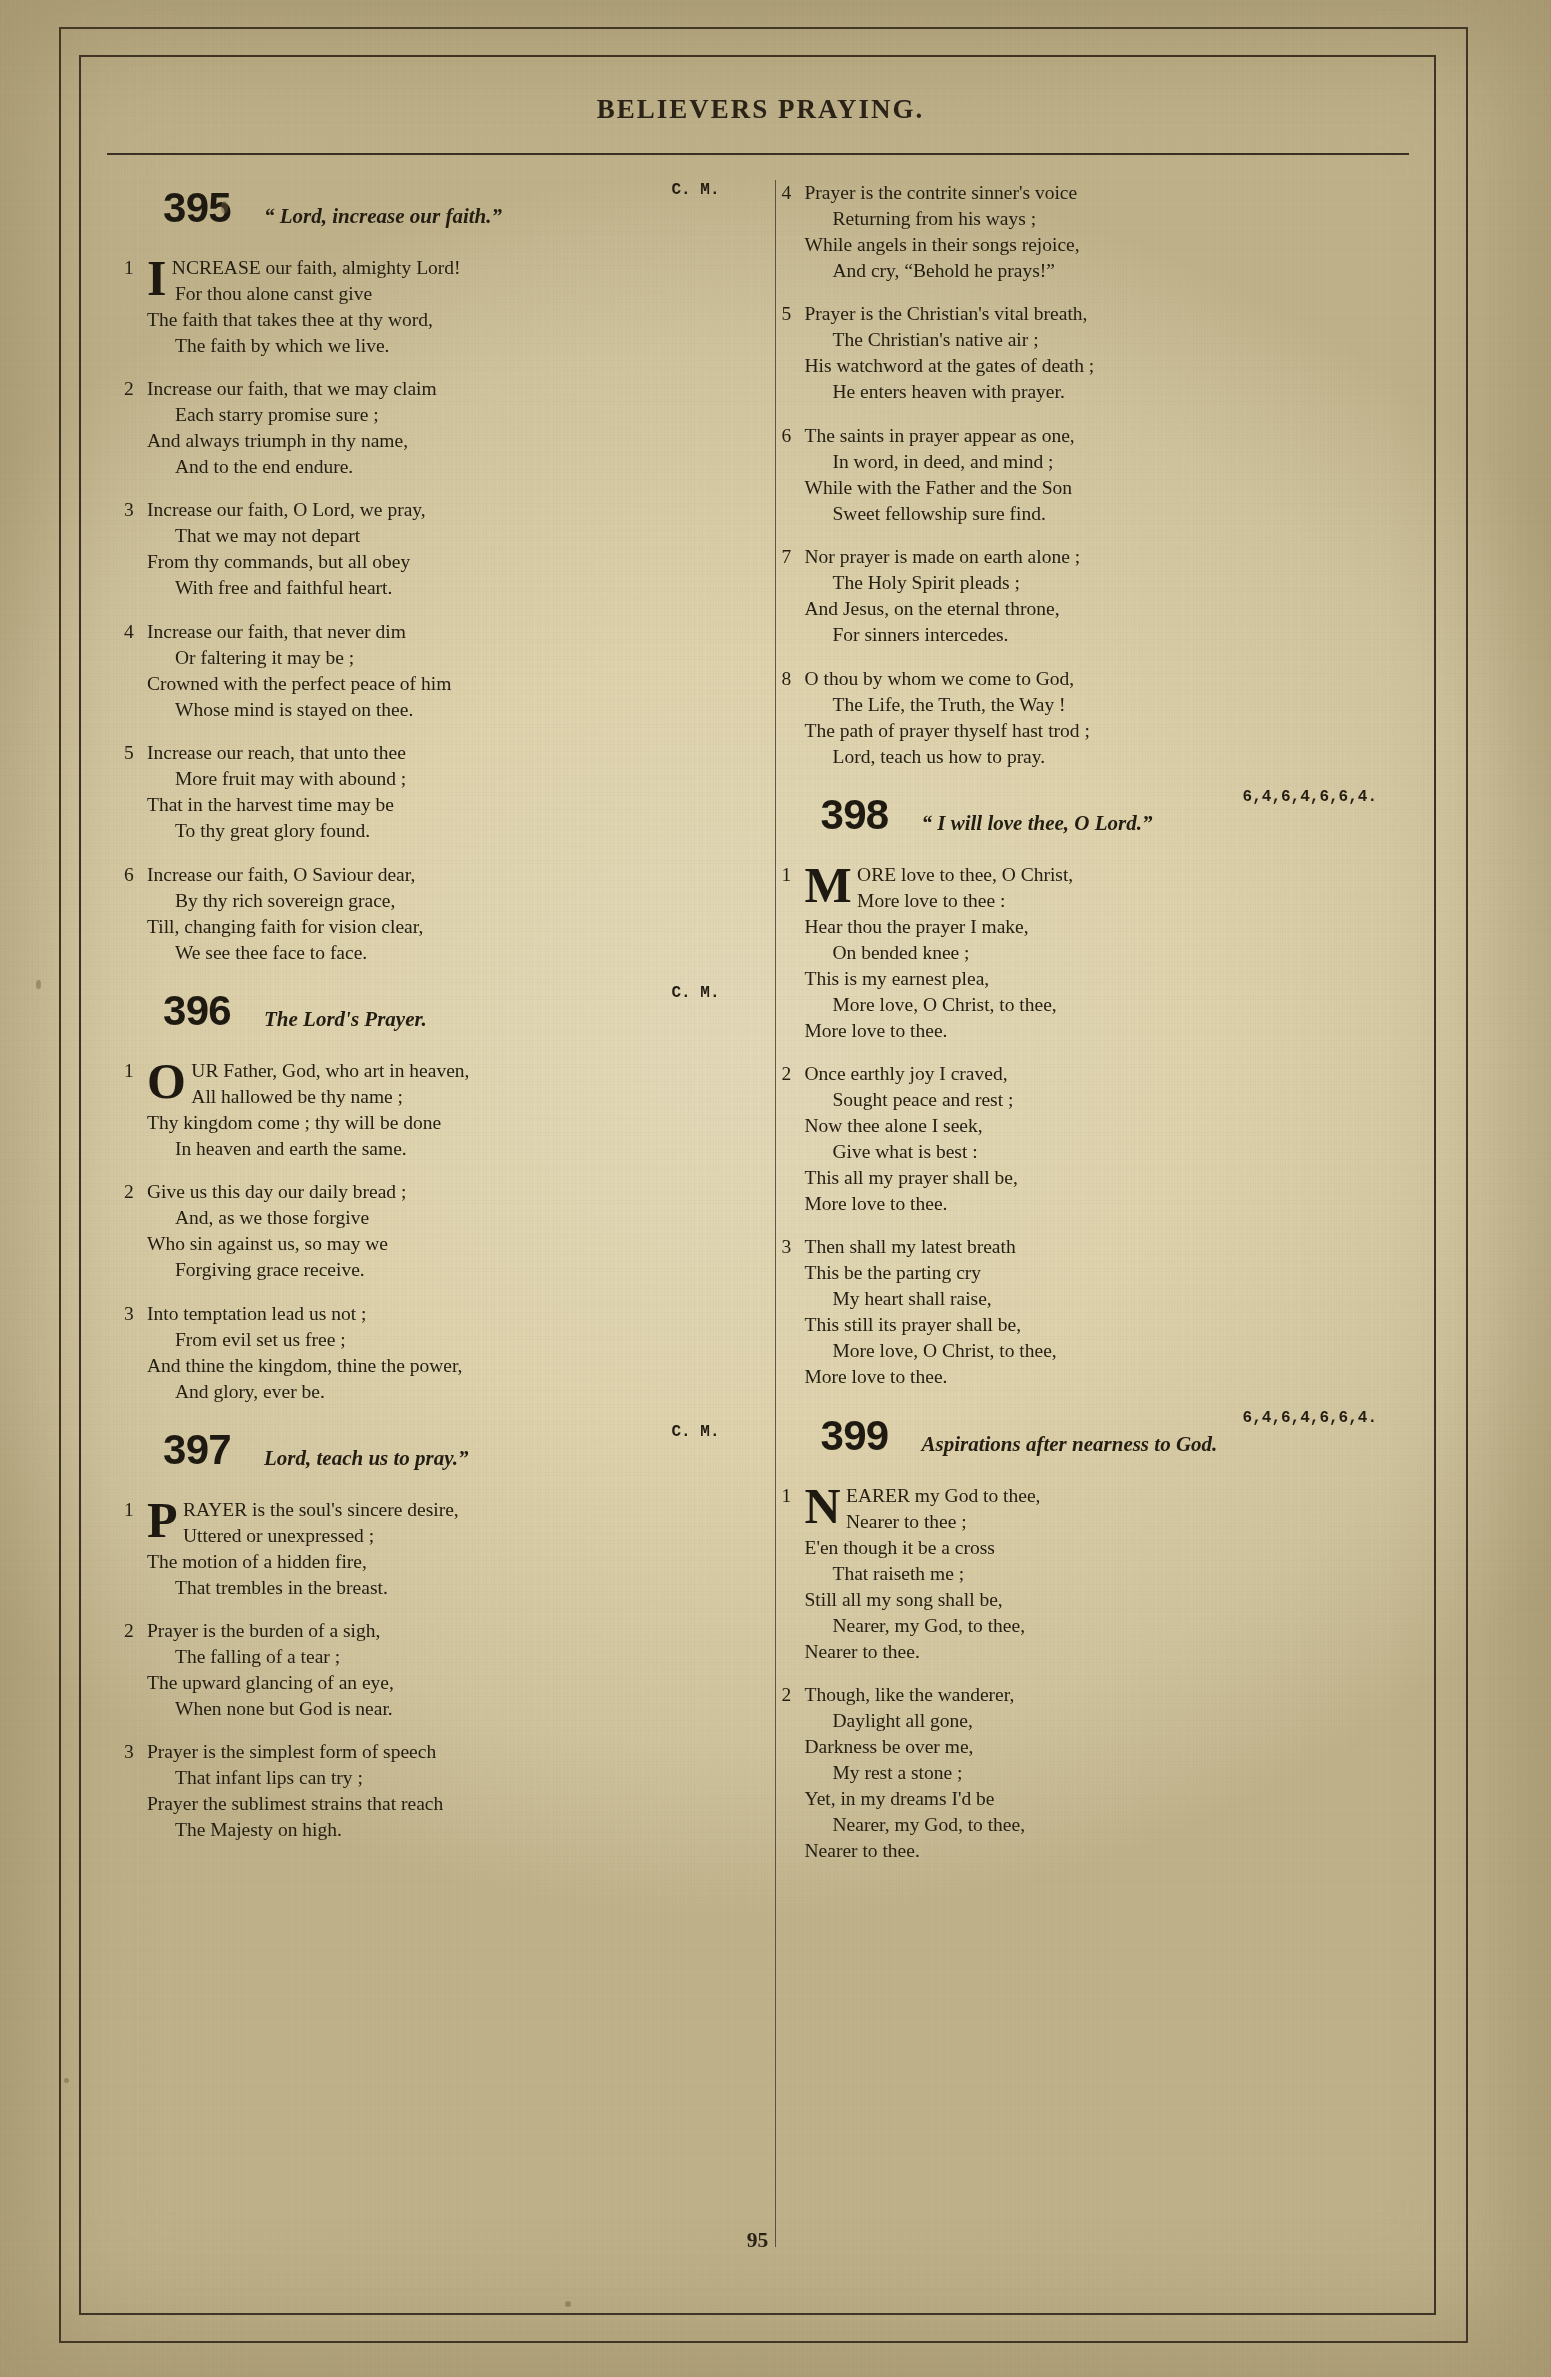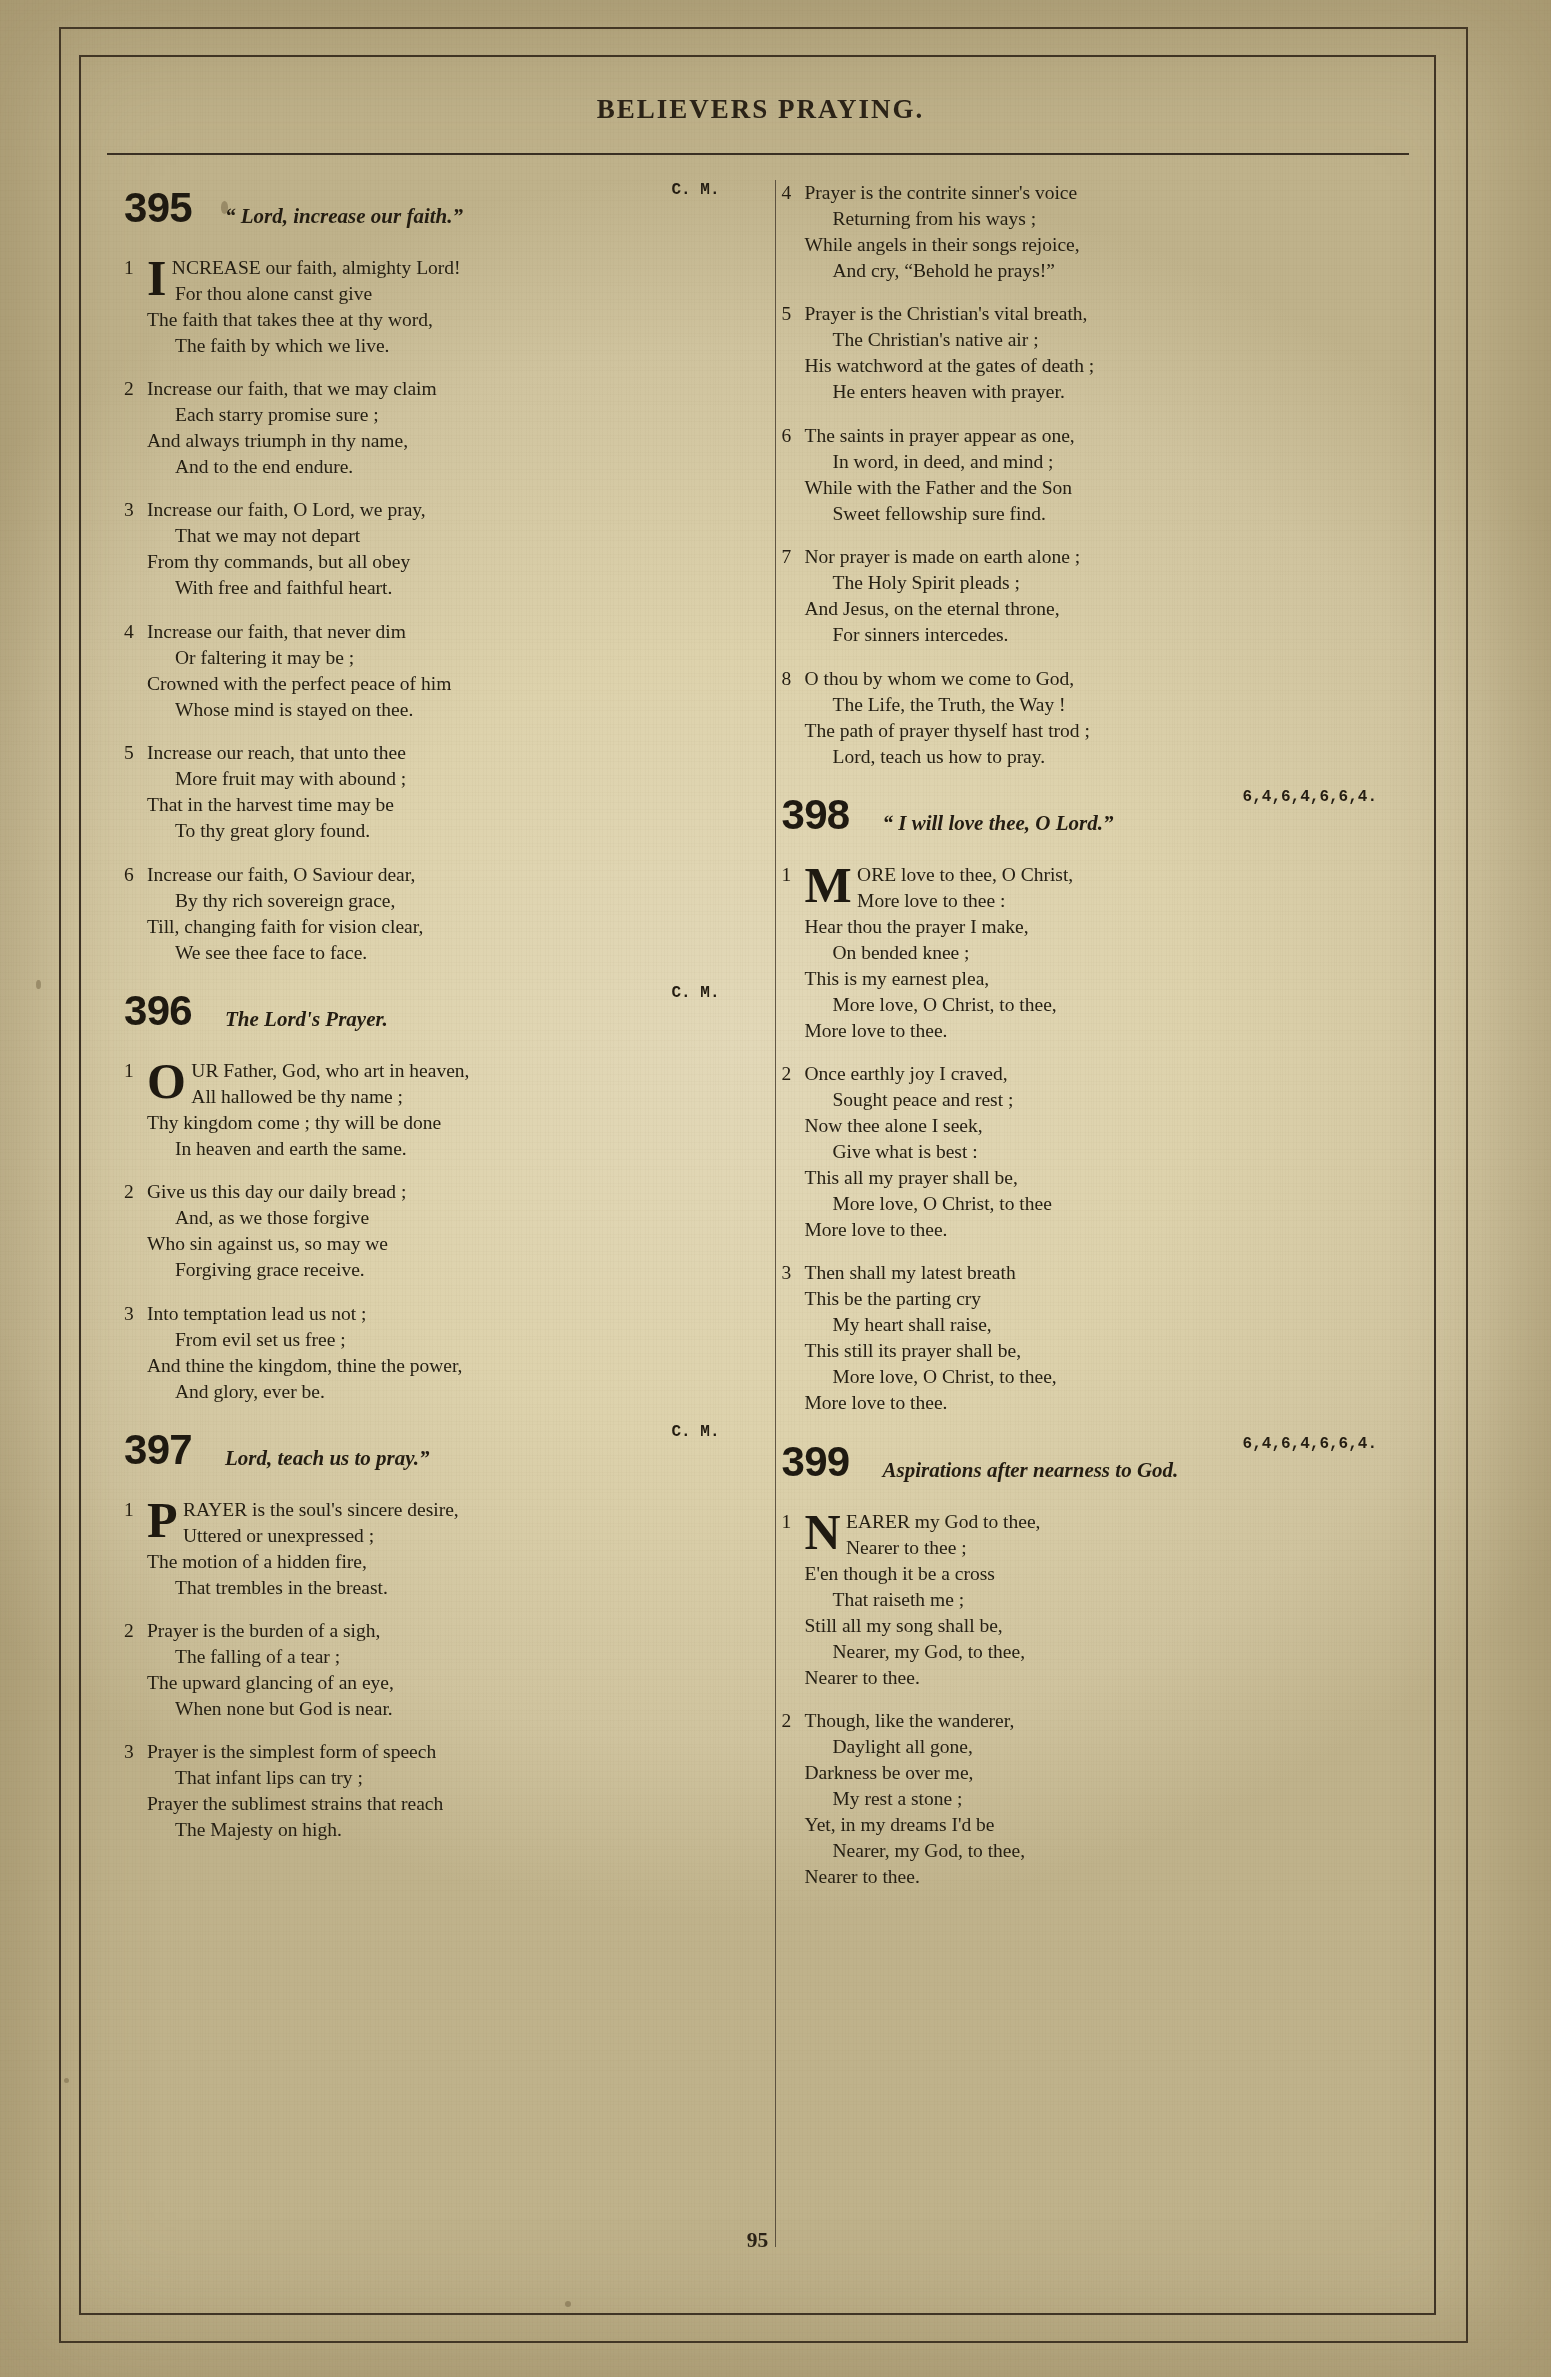--- a/index.html
+++ b/index.html
@@ -67,20 +67,21 @@
     position:absolute; left:775px; top:180px; width:0; height:2067px;
     border-left:1.3px solid #4b4133;
     opacity:0.85;
   }
   
   .hymn { margin-bottom:6.7px; }
   .hymn-header {
     position:relative;
     min-height:64px;
     margin-bottom:10.7px;
+    margin-left:39px;
   }
   .hymn-number {
     font-family:"Liberation Sans", sans-serif;
     font-weight:bold;
     font-size:42px;
     letter-spacing:-0.7px;
     color:#1f1a11;
     position:absolute;
     left:0; top:4px;
   }
@@ -366,21 +367,20 @@
             </div>
           </div>
           <div class="stanza">
             <div class="stanza-num">2</div>
             <div class="stanza-lines">
               <div class="line">Once earthly joy I craved,</div>
               <div class="line ind">Sought peace and rest ;</div>
               <div class="line">Now thee alone I seek,</div>
               <div class="line ind">Give what is best :</div>
               <div class="line">This all my prayer shall be,</div>
-              <div class="line ind">More love, O Christ, to thee</div>
               <div class="line">More love to thee.</div>
             </div>
           </div>
           <div class="stanza">
             <div class="stanza-num">3</div>
             <div class="stanza-lines">
               <div class="line">Then shall my latest breath</div>
               <div class="line">This be the parting cry</div>
               <div class="line ind">My heart shall raise,</div>
               <div class="line">This still its prayer shall be,</div>

